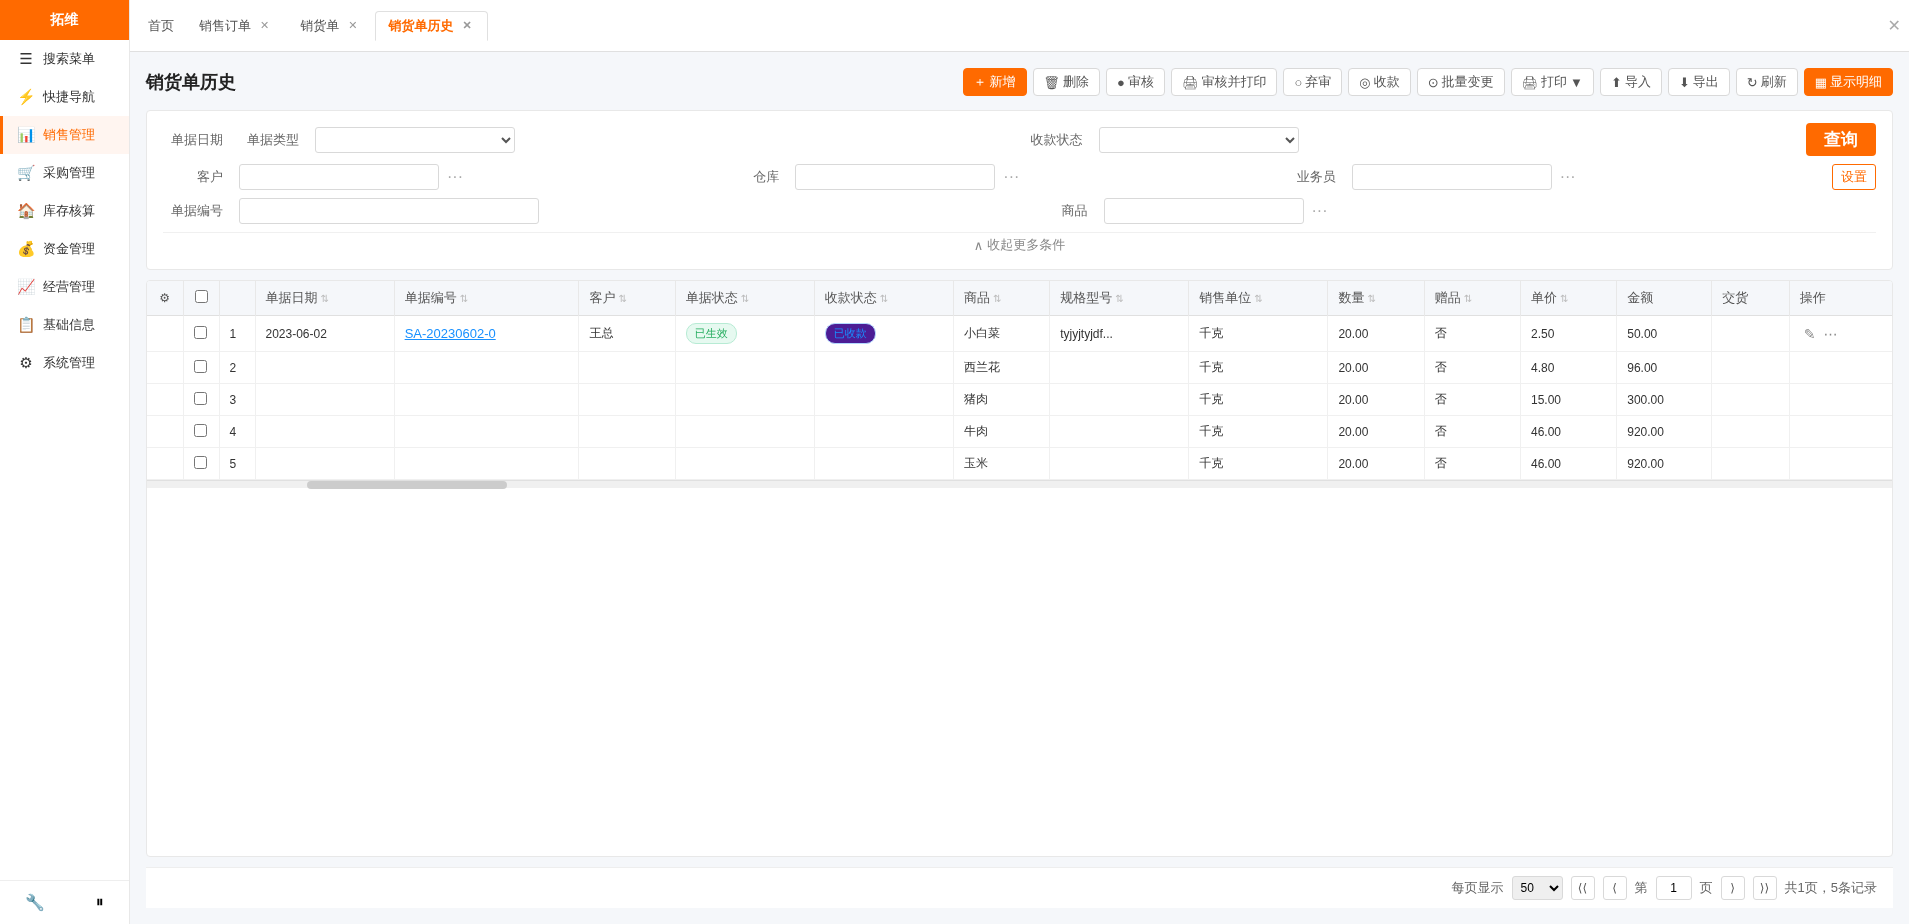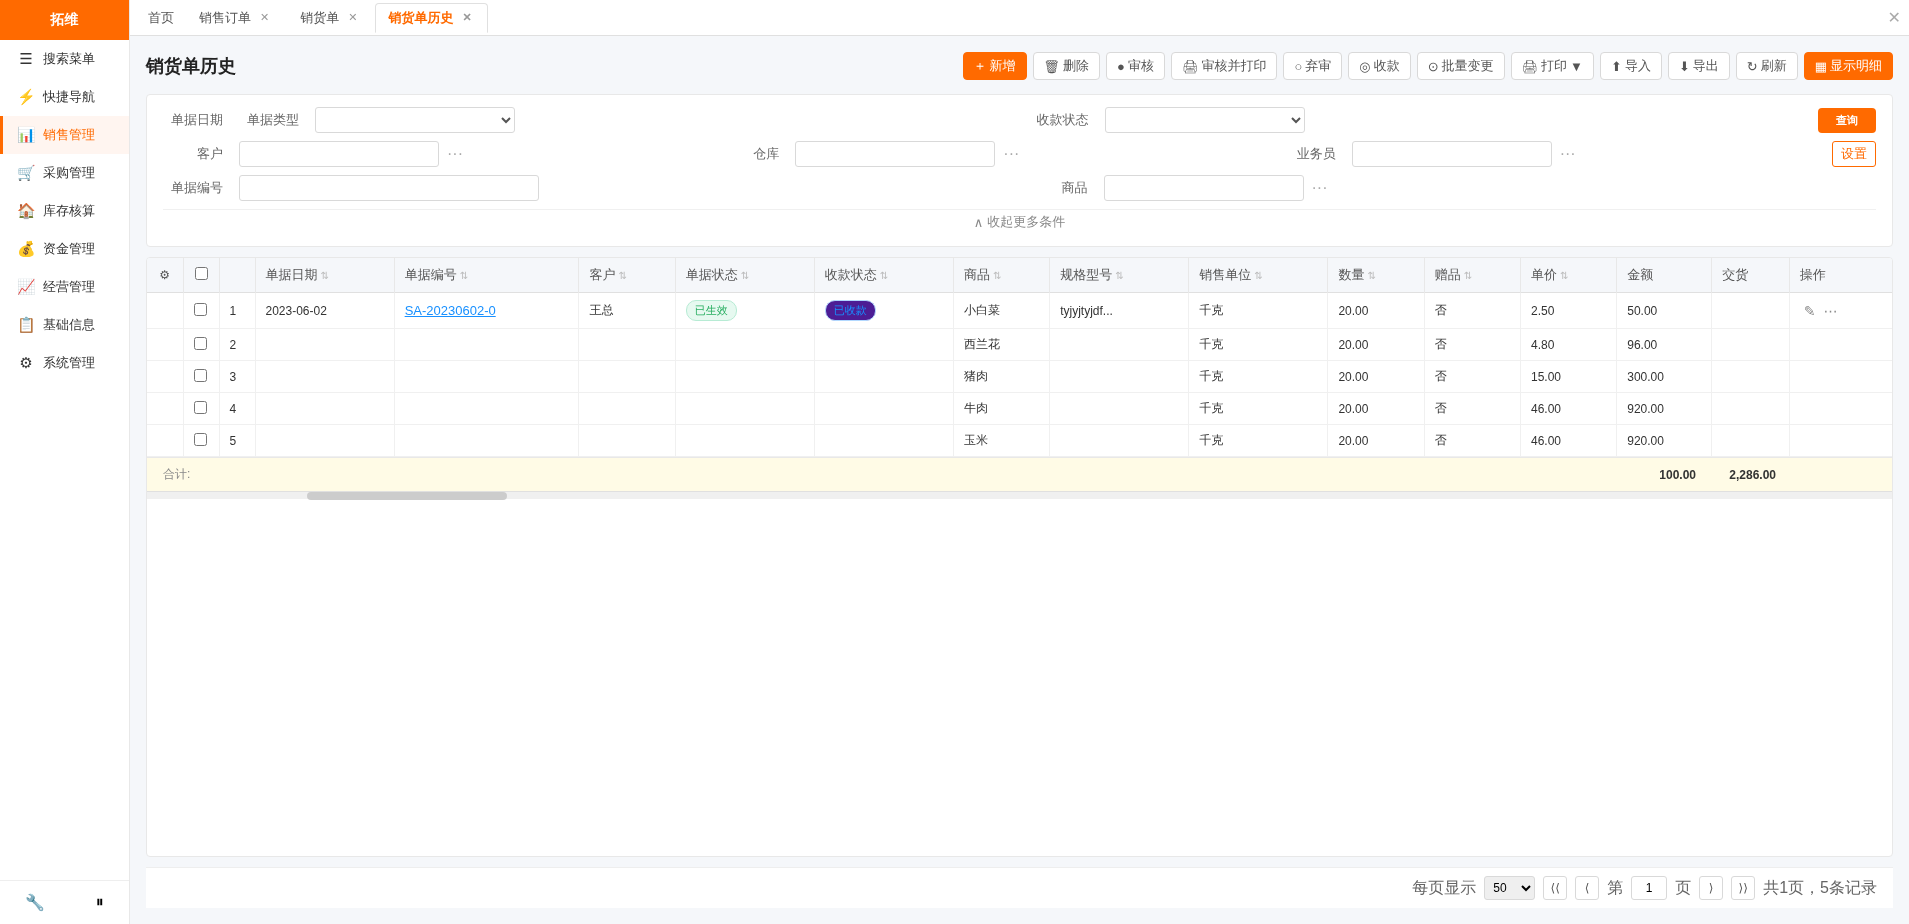--- a/index.html
+++ b/index.html
@@ -49,21 +49,21 @@
       flex-direction: column;
       overflow: hidden;
     }
 
     
     .tabs-bar {
       background: #fff;
       border-bottom: 1px solid #e0e0e0;
       display: flex;
       align-items: center;
-      height: 36px;
+      height: 52px;
       padding: 0 8px;
       gap: 2px;
       flex-shrink: 0;
     }
     .tab {
       display: flex;
       align-items: center;
       padding: 4px 12px;
       border: 1px solid transparent;
       border-radius: 4px 4px 0 0;
@@ -336,21 +336,21 @@
     }
     .page-btn:disabled { color: #ccc; cursor: not-allowed; }
     .page-input {
       width: 36px;
       height: 24px;
       border: 1px solid #d9d9d9;
       border-radius: 3px;
       text-align: center;
       font-size: 12px;
     }
-    .page-text { color: #666; font-size: 16px; }
+    .page-text { color: #666; font-size: 13px; }
 
     
     .scroll-bar {
       height: 8px;
       background: #f0f0f0;
       border-top: 1px solid #e0e0e0;
     }
     .scroll-thumb {
       height: 8px;
       width: 200px;
@@ -376,21 +376,21 @@
       font-size: 12px;
     }
 
     .query-btn {
       padding: 5px 18px;
       background: #ff6a00;
       color: #fff;
       border: none;
       border-radius: 4px;
       cursor: pointer;
-      font-size: 11px;
+      font-size: 17px;
       font-weight: bold;
     }
   </style>
 </head>
 <body>
 
 <div class="sidebar">
   <div class="sidebar-logo">拓维</div>
 
   <div class="sidebar-item">
@@ -743,30 +743,20 @@
               <td>20.00</td>
               <td>否</td>
               <td>46.00</td>
               <td>920.00</td>
               <td></td>
               <td></td>
             </tr>
           </tbody>
       </table>
 
-      <div class="table-footer">
-        <span class="footer-label">合计:</span>
-        <span style="flex:1"></span>
-        <span style="min-width:80px; text-align:right;">
-          <span class="footer-value">100.00</span>
-        </span>
-        <span style="min-width:160px; text-align:right; padding-right: 100px;">
-          <span class="footer-value">2,286.00</span>
-        </span>
-      </div>
 
       <div class="scroll-bar">
         <div class="scroll-thumb"></div>
       </div>
     </div>
 
     <div class="pagination-bar">
       <span class="page-text">每页显示</span>
       <select class="page-size-select">
         <option>50</option>

